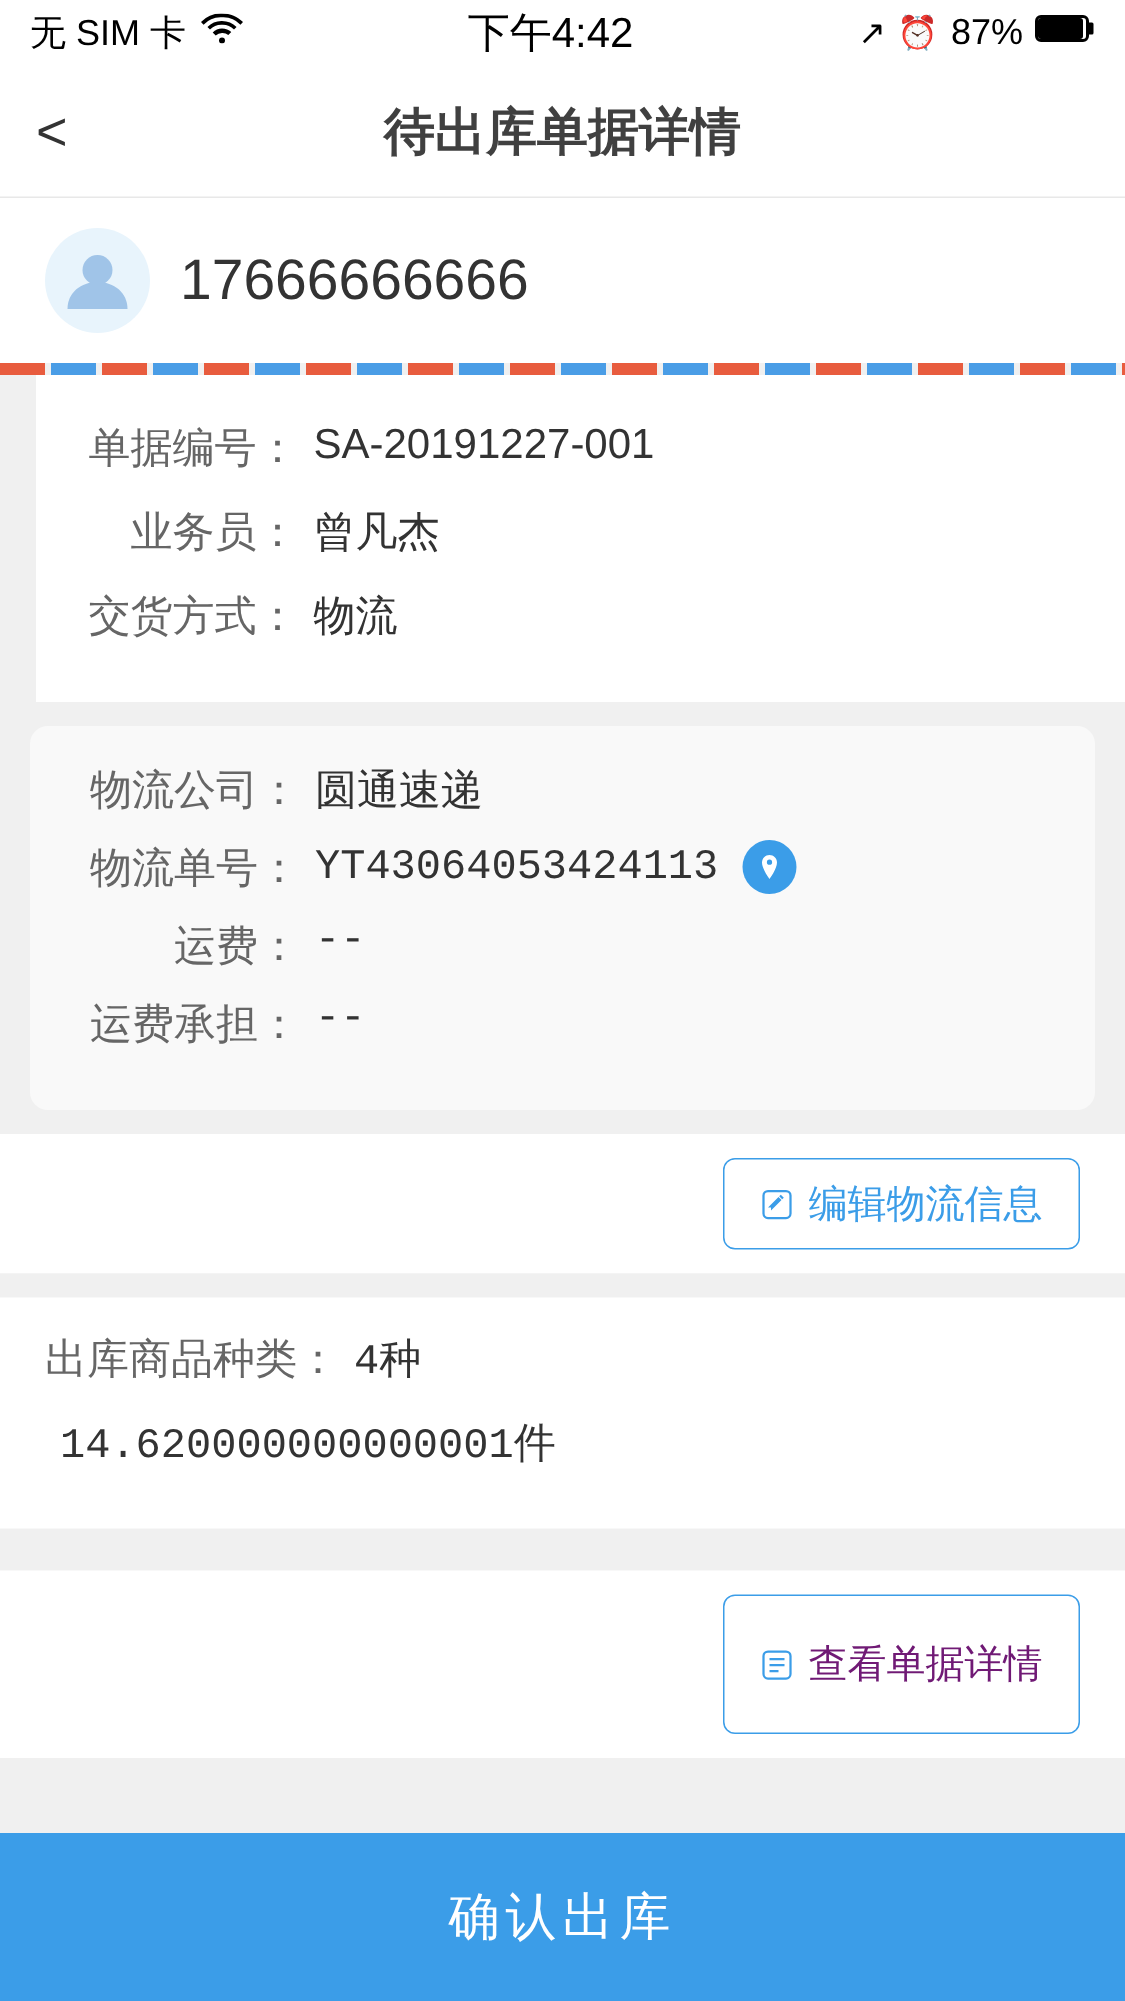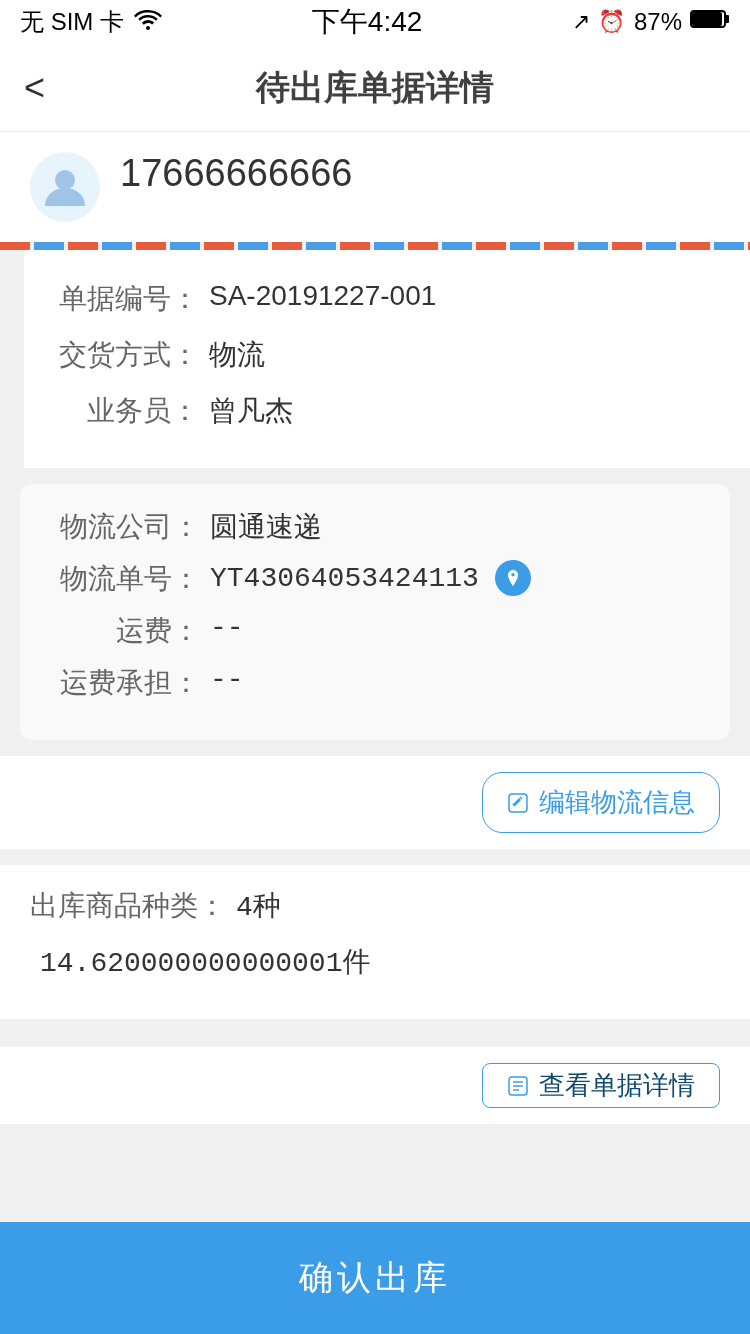--- a/index.html
+++ b/index.html
@@ -48,20 +48,21 @@
       font-size: 34px;
       font-weight: 600;
       color: #404040;
     }
 
     
     .customer-header {
       background: #fff;
       padding: 20px 30px;
       display: flex;
+      align-items: center;
       gap: 20px;
       border-bottom: none;
     }
     .avatar {
       width: 70px;
       height: 70px;
       border-radius: 50%;
       background: #e8f4fc;
       display: flex;
       align-items: center;
@@ -147,21 +148,21 @@
       justify-content: flex-end;
       padding: 16px 30px;
       background: #fff;
     }
     .edit-btn button {
       border: 1.5px solid #3b9de8;
       background: #fff;
       color: #3b9de8;
       font-size: 26px;
       padding: 12px 24px;
-      border-radius: 20px;
+      border-radius: 8px;
       display: flex;
       align-items: center;
       gap: 10px;
       cursor: pointer;
     }
     .edit-btn button svg { width: 22px; height: 22px; }
 
     
     .section-divider {
       height: 16px;
@@ -179,23 +180,23 @@
     
     .view-details-btn {
       display: flex;
       justify-content: flex-end;
       padding: 16px 30px;
       background: #fff;
     }
     .view-details-btn button {
       border: 1.5px solid #3b9de8;
       background: #fff;
-      color: #0c4a6e;
+      color: #701a75;
       font-size: 26px;
-      padding: 4px 24px;
+      padding: 28px 24px;
       border-radius: 8px;
       display: flex;
       align-items: center;
       gap: 10px;
       cursor: pointer;
     }
 
     
     .bottom-spacer {
       flex: 1;
@@ -279,26 +280,26 @@
   </div>
 
   <div class="dashed-divider"></div>
 
   <div class="info-section white-block">
     <div class="info-row">
       <span class="info-label">单据编号：</span>
       <span class="info-value">SA-20191227-001</span>
     </div>
     <div class="info-row">
+      <span class="info-label">业务员：</span>
+      <span class="info-value">曾凡杰</span>
+    </div>
+    <div class="info-row">
       <span class="info-label">交货方式：</span>
       <span class="info-value">物流</span>
-    </div>
-    <div class="info-row">
-      <span class="info-label">业务员：</span>
-      <span class="info-value">曾凡杰</span>
     </div>
   </div>
 
   <div class="logistics-card">
     <div class="info-row">
       <span class="info-label">物流公司：</span>
       <span class="info-value">圆通速递</span>
     </div>
     <div class="info-row">
       <span class="info-label">物流单号：</span>

